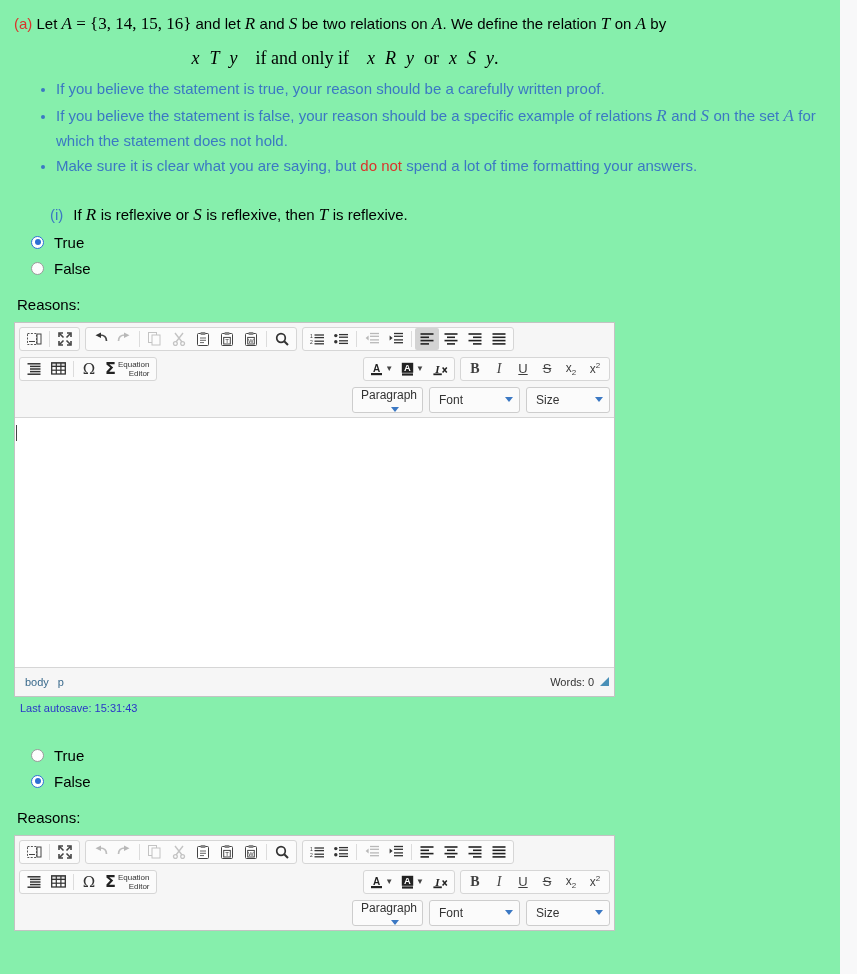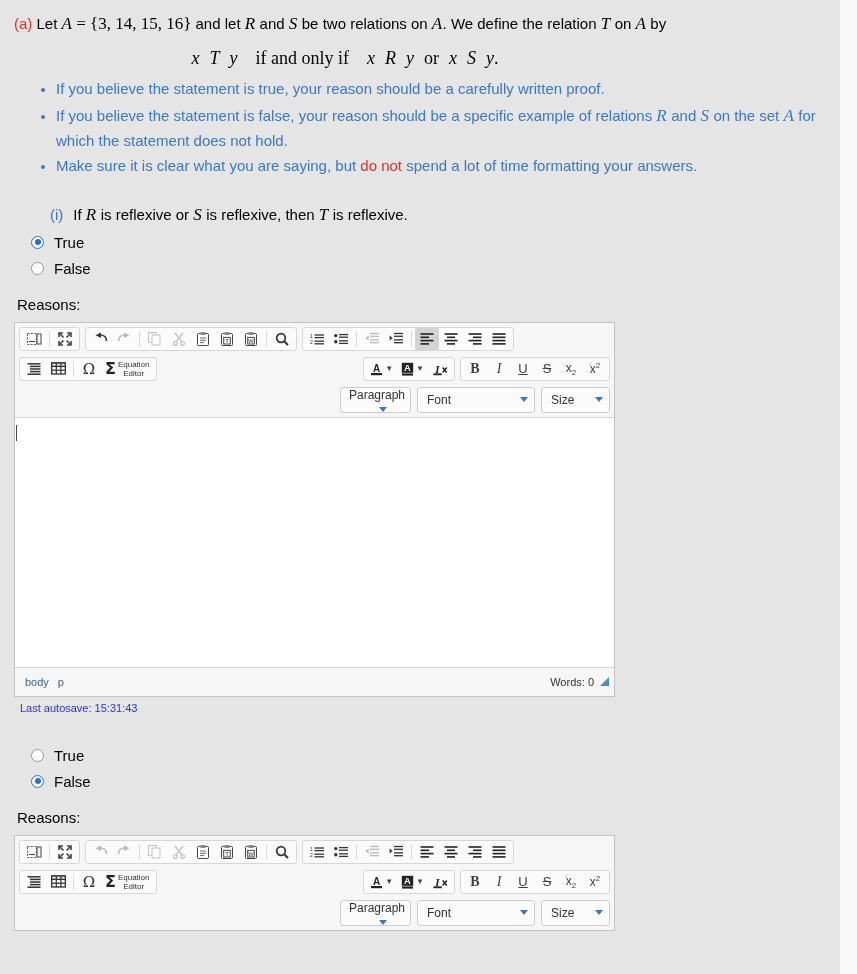--- a/index.html
+++ b/index.html
@@ -8,21 +8,21 @@
     background: #ffffff;
     width: 857px;
     height: 974px;
     overflow: hidden;
     font-family: "Liberation Sans", sans-serif;
   }
   #page {
     position: relative;
     width: 857px;
     height: 974px;
-    background: #e5e5e5;
+    background: #86efac;
     overflow: hidden;
   }
   .right-gutter {
     position: absolute;
     top: 0; right: 0;
     width: 17px; height: 974px;
     background: #f8f8f9;
   }
   .content {
     position: absolute;
@@ -174,21 +174,21 @@
     height: 16px;
     background: #dcdcdc;
     margin: 0 3px;
     flex: 0 0 auto;
   }
   .eqlabel {
     font-size: 8px;
     line-height: 9px;
     color: #333;
     margin-left: 2px;
-    text-align: center;
+    text-align: right;
   }
   .sel {
     display: flex;
     align-items: center;
     justify-content: space-between;
     border: 1px solid #cdcdcd;
     border-radius: 3px;
     background: #fbfbfb;
     height: 26px;
     font-size: 12px;
@@ -198,22 +198,22 @@
     box-sizing: border-box;
   }
   .sel .caret {
     width: 0; height: 0;
     border-left: 4px solid transparent;
     border-right: 4px solid transparent;
     border-top: 5px solid #3b78c3;
     margin-left: 12px;
   }
   .sel-paragraph { width: 71px; flex-direction: column; }
-  .sel-font { width: 118px; }
-  .sel-size { width: 69px; }
+  .sel-font { width: 91px; }
+  .sel-size { width: 84px; }
 
   .edit-area {
     background: #ffffff;
     border-top: 1px solid #d6d6d6;
     border-bottom: 1px solid #d6d6d6;
     height: 249px;
     position: relative;
   }
   .caret-bar {
     position: absolute;

